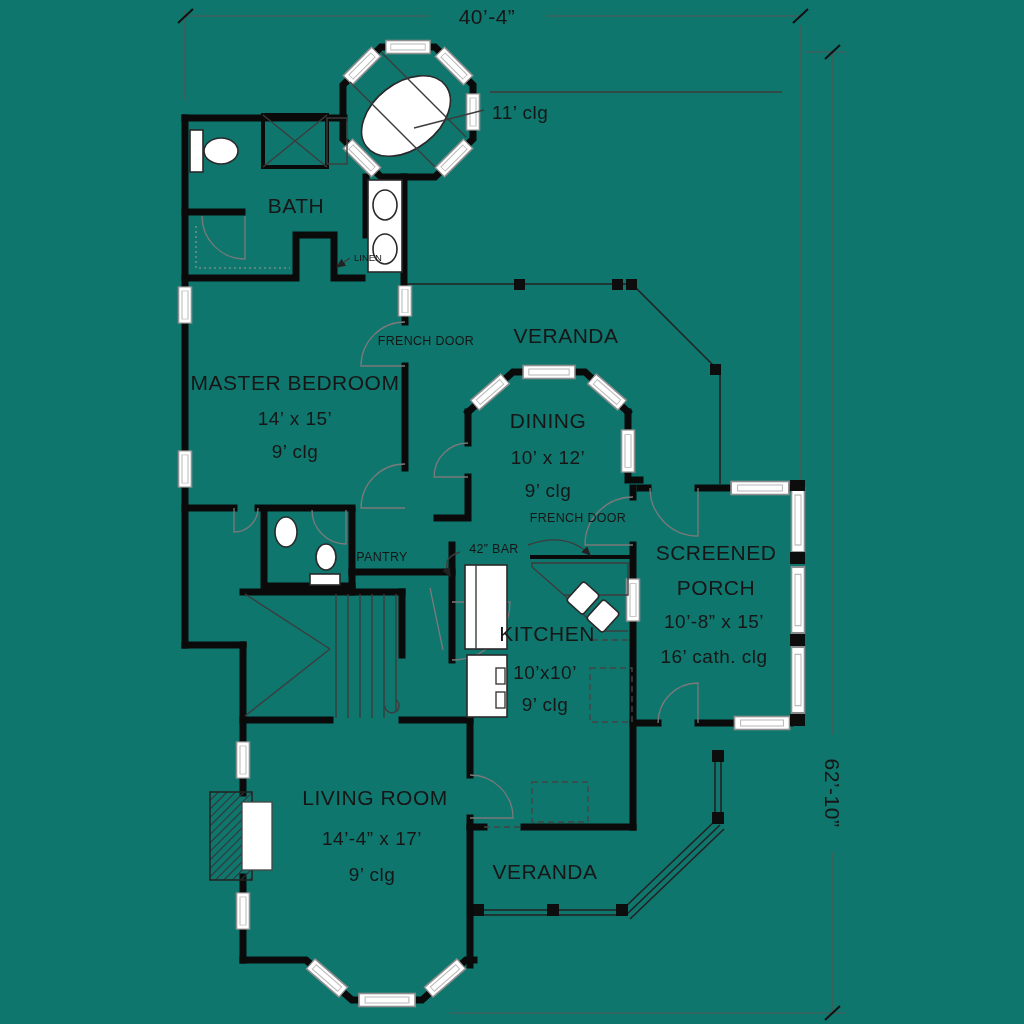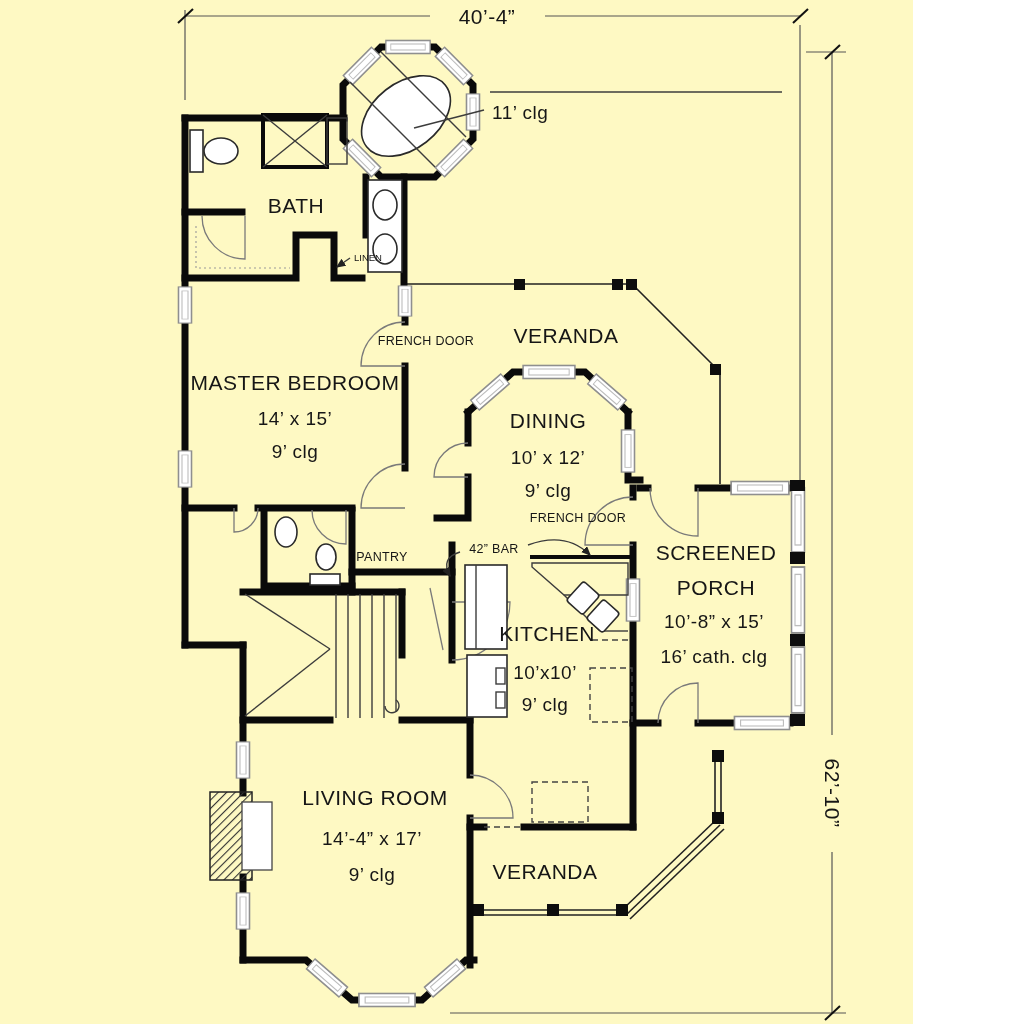--- a/index.html
+++ b/index.html
@@ -1,16 +1,16 @@
 <!DOCTYPE html>
 <html><head>
 <meta charset="utf-8">
 <style>
   html,body{margin:0;padding:0;background:#ffffff;}
-  #stage{position:relative;width:913px;height:1024px;background:#fef9c3;overflow:hidden;
+  #stage{position:relative;width:1024px;height:1024px;background:#0f766e;overflow:hidden;
          font-family:"Liberation Sans", sans-serif;}
   svg{position:absolute;left:0;top:0;}
   text{fill:#161616;font-family:"Liberation Sans", sans-serif;letter-spacing:.5px;}
   .room-name{font-size:21px;}
   .room-dim{font-size:19px;}
   .small-label{font-size:12.5px;letter-spacing:.3px;}
   .tiny-label{font-size:9.5px;letter-spacing:0;}
   .dim-label{font-size:21px;}
   .wall{stroke:#0a0a0a;stroke-width:7;fill:none;stroke-linecap:square;}
   .wallmed{stroke:#0a0a0a;stroke-width:4;fill:none;}

